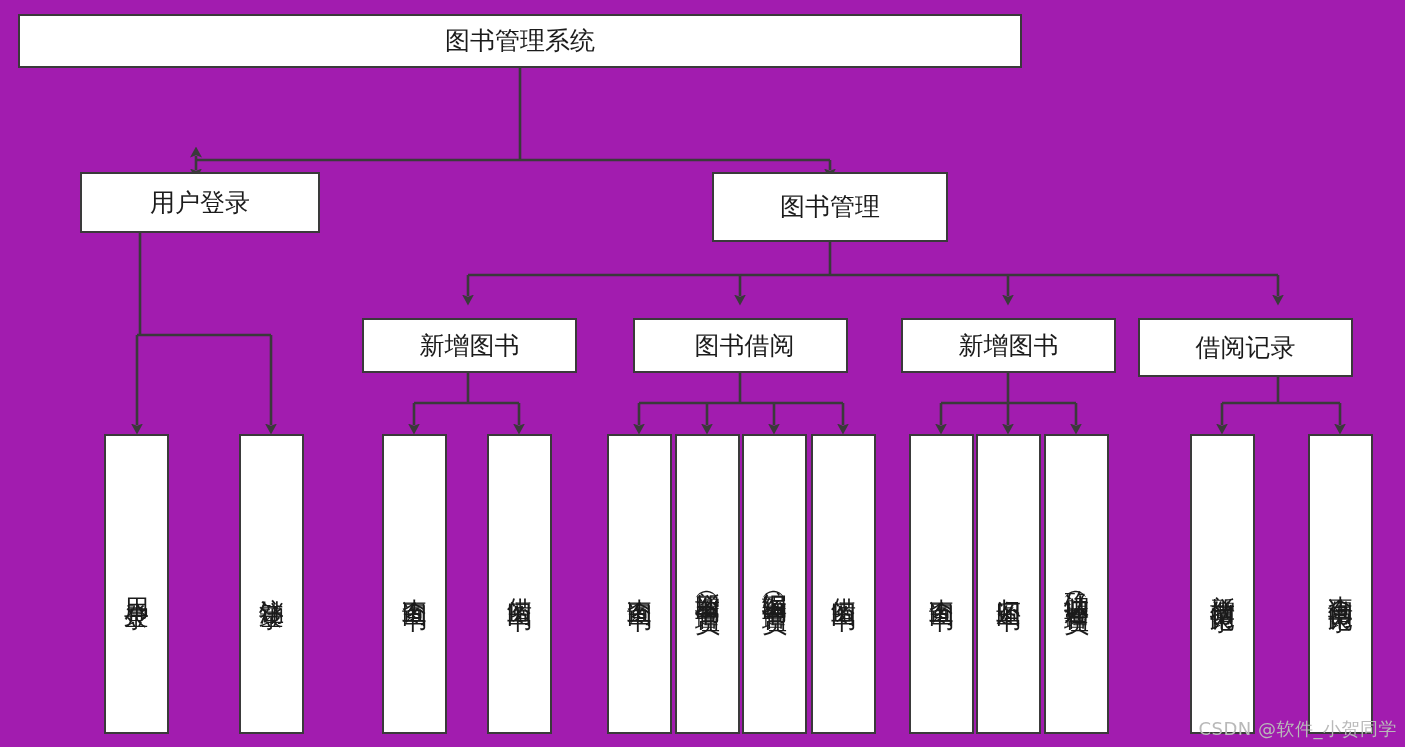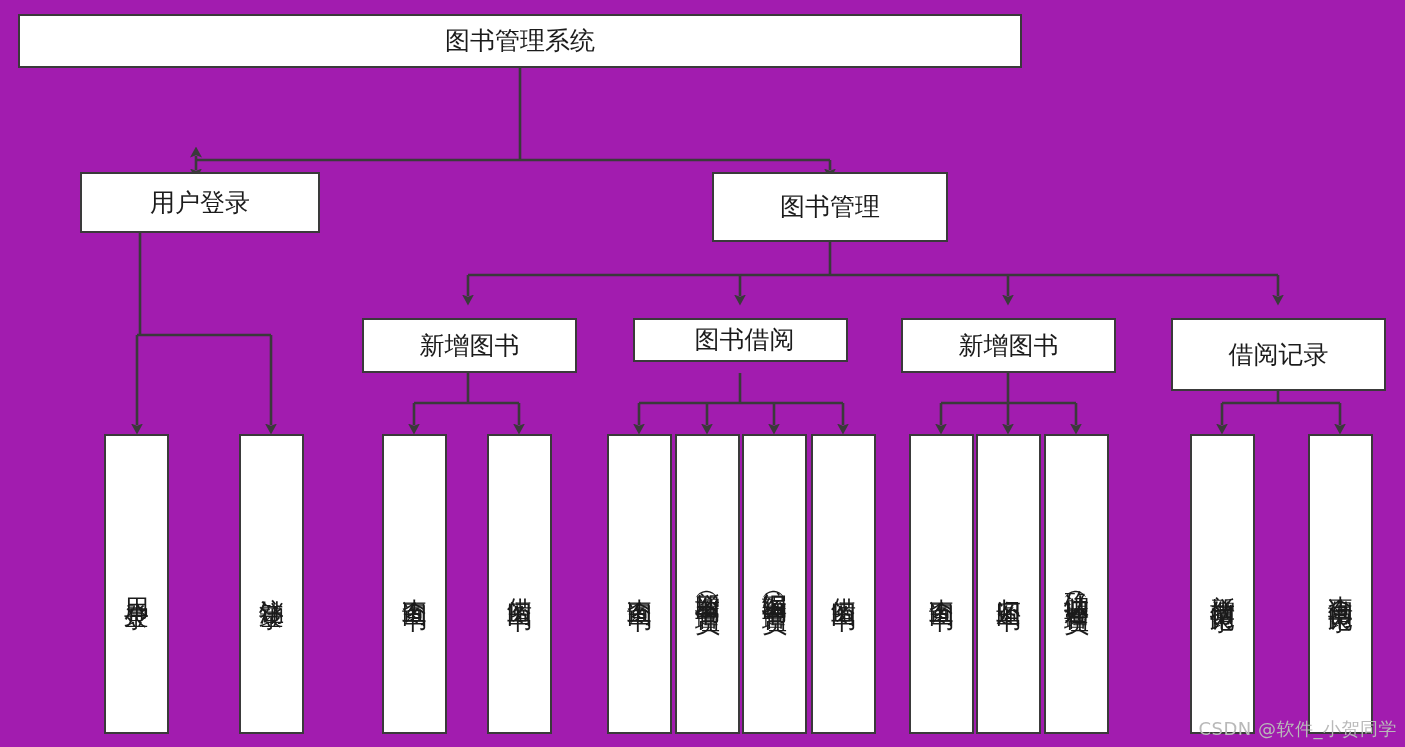--- a/index.html
+++ b/index.html
@@ -138,27 +138,27 @@
   <div class="node horizontal" style="left:80px; top:172px; width:240px; height:61px;">
     <span class="label">用户登录</span>
   </div>
   <div class="node horizontal" style="left:712px; top:172px; width:236px; height:70px;">
     <span class="label">图书管理</span>
   </div>
 
   <div class="node horizontal" style="left:362px; top:318px; width:215px; height:55px;">
     <span class="label">新增图书</span>
   </div>
-  <div class="node horizontal" style="left:633px; top:318px; width:215px; height:44px;padding-left:8px;">
+  <div class="node horizontal" style="left:633px; top:318px; width:215px; height:55px;padding-left:8px;">
     <span class="label">图书借阅</span>
   </div>
   <div class="node horizontal" style="left:901px; top:318px; width:215px; height:55px;">
     <span class="label">新增图书</span>
   </div>
-  <div class="node horizontal" style="left:1171px; top:318px; width:215px; height:73px;">
+  <div class="node horizontal" style="left:1138px; top:318px; width:215px; height:59px;">
     <span class="label">借阅记录</span>
   </div>
 
   <div class="node vertical" style="left:104px; top:434px; width:65px; height:300px;">
     <span class="label">用户登录</span>
   </div>
   <div class="node vertical" style="left:239px; top:434px; width:65px; height:300px;">
     <span class="label">注销登录</span>
   </div>
 

